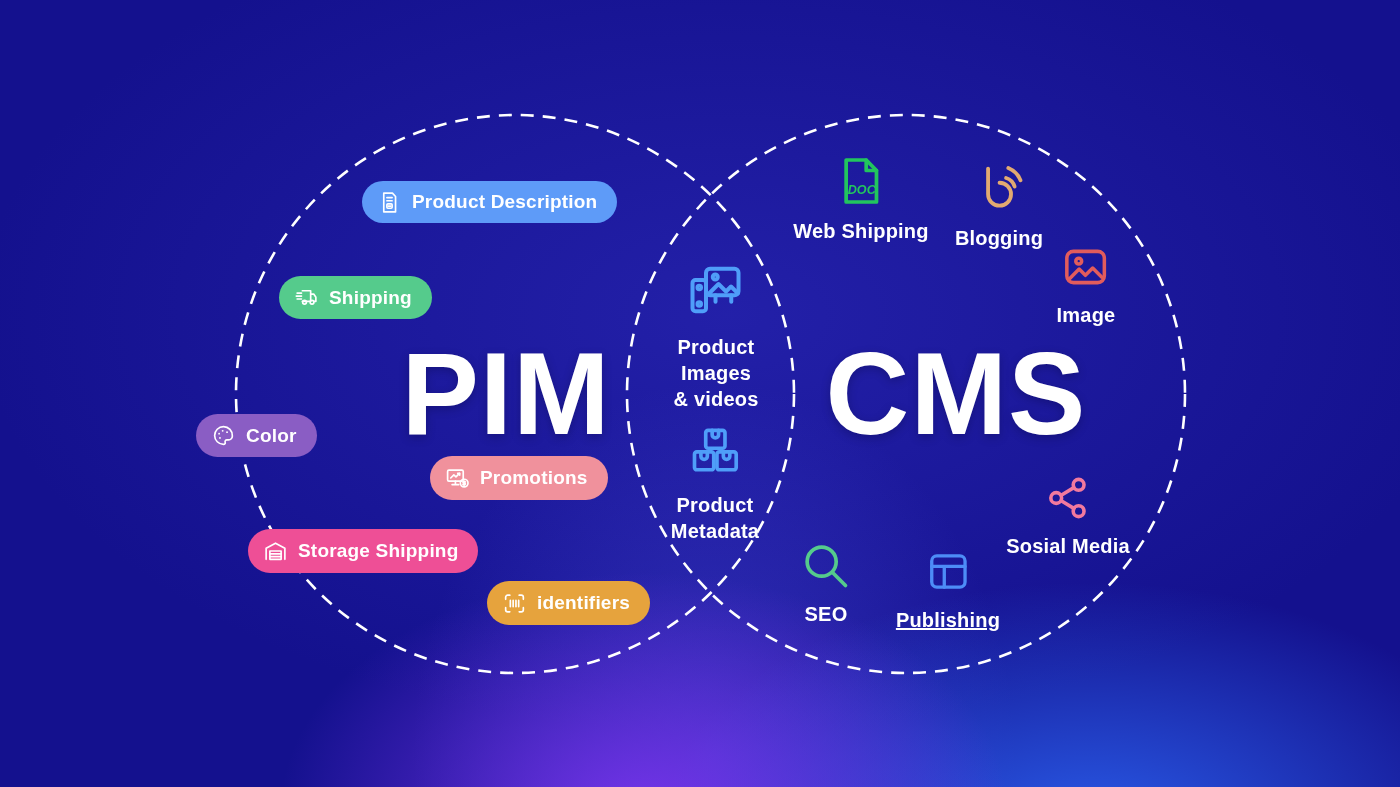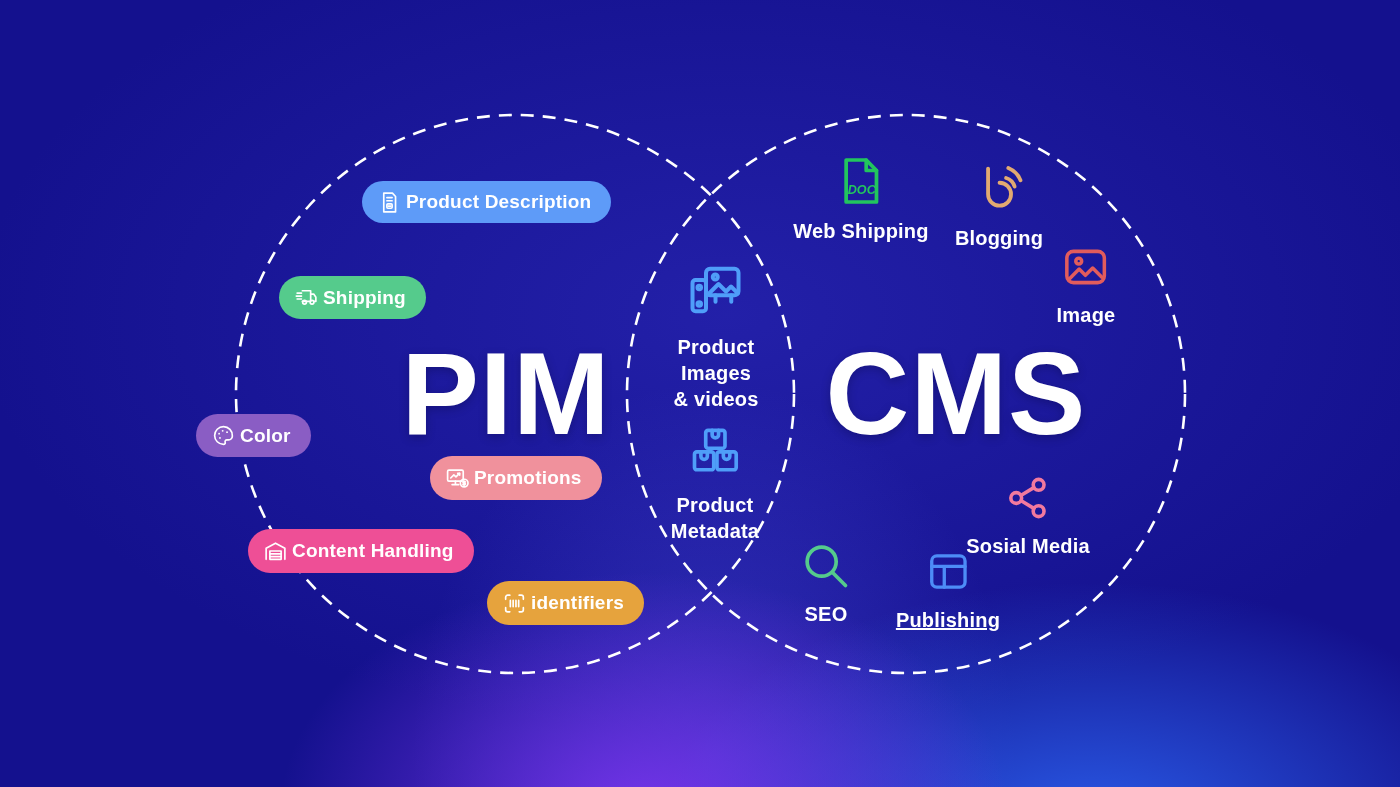--- a/index.html
+++ b/index.html
@@ -10,21 +10,21 @@
       radial-gradient(520px 340px at 46% 103%, rgba(128,54,243,0.85), rgba(128,54,243,0) 70%),
       radial-gradient(620px 360px at 78% 106%, rgba(47,110,255,0.80), rgba(47,110,255,0) 70%),
       radial-gradient(420px 520px at 51% 96%, rgba(100,100,255,0.35), rgba(100,100,255,0) 72%),
       radial-gradient(1000px 560px at 52% 40%, rgba(47,44,190,0.55), rgba(47,44,190,0) 75%),
       #14118e;
     color:#fff;
   }
   svg{display:block}
   .venn-svg{position:absolute;left:0;top:0;}
   .pill{
-    position:absolute;display:flex;align-items:center;gap:4px;
+    position:absolute;display:flex;align-items:center;gap:10px;
     padding:0 20px 0 15px;border-radius:24px;color:#fff;
   }
   .pill .picon svg{width:25px;height:25px;}
   .pill .plabel{font-size:19px;font-weight:700;letter-spacing:.2px;white-space:nowrap;}
   .pill-desc{left:362px;top:181px;height:42px;}
   .pill-ship{left:279px;top:276px;height:43px;}
   .pill-color{left:196px;top:414px;height:43px;}
   .pill-promo{left:430px;top:456px;height:44px;}
   .pill-storage{left:248px;top:529px;height:44px;}
   .pill-ident{left:487px;top:581px;height:44px;}
@@ -41,21 +41,21 @@
   .stack .sicon{line-height:0;}
   .stack .stack-label{
     white-space:pre-line;text-align:center;font-weight:700;color:#fff;
     font-size:20px;line-height:1.3;margin-top:14px;letter-spacing:.2px;
   }
   .st-images{left:716px;top:260px;}  .st-images svg{width:60px;height:60px;}
   .st-meta{left:715px;top:423px;}    .st-meta svg{width:55px;height:55px;}
   .st-web{left:861px;top:153px;}     .st-web svg{width:56px;height:56px;}
   .st-blog{left:999px;top:160px;}    .st-blog svg{width:54px;height:54px;}
   .st-image{left:1086px;top:242px;}  .st-image svg{width:50px;height:50px;}
-  .st-social{left:1028px;top:474px;} .st-social svg{width:48px;height:48px;}
+  .st-social{left:1068px;top:474px;} .st-social svg{width:48px;height:48px;}
   .st-seo{left:826px;top:540px;}     .st-seo svg{width:52px;height:52px;}
   .st-pub{left:948px;top:548px;}     .st-pub svg{width:47px;height:47px;}
   .st-web .stack-label{margin-top:9px;}
   .st-blog .stack-label{margin-top:11px;}
   .st-image .stack-label{margin-top:10px;}
   .st-social .stack-label{margin-top:11px;}
   .st-seo .stack-label{margin-top:9px;}
   .st-pub .stack-label{margin-top:12px;text-decoration:underline;}
 </style>
 </head>
@@ -122,21 +122,21 @@
 </div>
 
 <div class="pill pill-storage" style="background: rgb(238, 79, 150);">
   <span class="picon">
     <svg viewBox="0 0 24 24" fill="none" stroke="currentColor" stroke-width="1.6" stroke-linecap="round" stroke-linejoin="round">
       <path d="M3 19.5V8.8L12 4l9 4.8v10.7"></path>
         <path d="M6.6 19.5v-8h10.8v8z"></path>
         <path d="M6.6 14.2h10.8M6.6 16.9h10.8"></path>
     </svg>
   </span>
-  <span class="plabel">Content Handling</span>
+  <span class="plabel">Storage Shipping</span>
 </div>
 
 <div class="pill pill-ident" style="background: rgb(230, 163, 61);">
   <span class="picon">
     <svg viewBox="0 0 24 24" fill="none" stroke="currentColor" stroke-width="1.6" stroke-linecap="round" stroke-linejoin="round">
       <path d="M3.5 8V6a2 2 0 0 1 2-2h2M20.5 8V6a2 2 0 0 0-2-2h-2M3.5 16v2a2 2 0 0 0 2 2h2M20.5 16v2a2 2 0 0 1-2 2h-2"></path>
       <path d="M8 9v6M10.7 9v6M13.4 9v6M16 9v6"></path>
     </svg>
   </span>
   <span class="plabel">identifiers</span>

